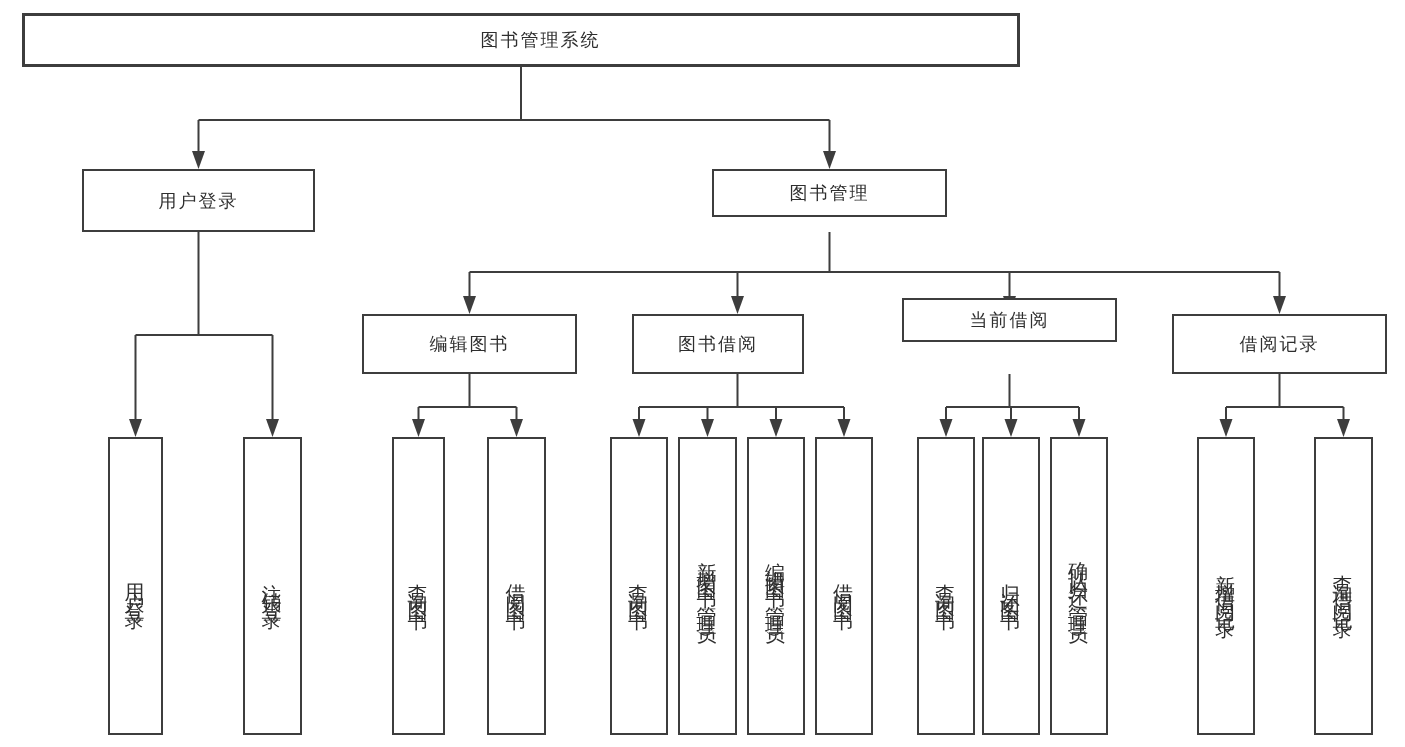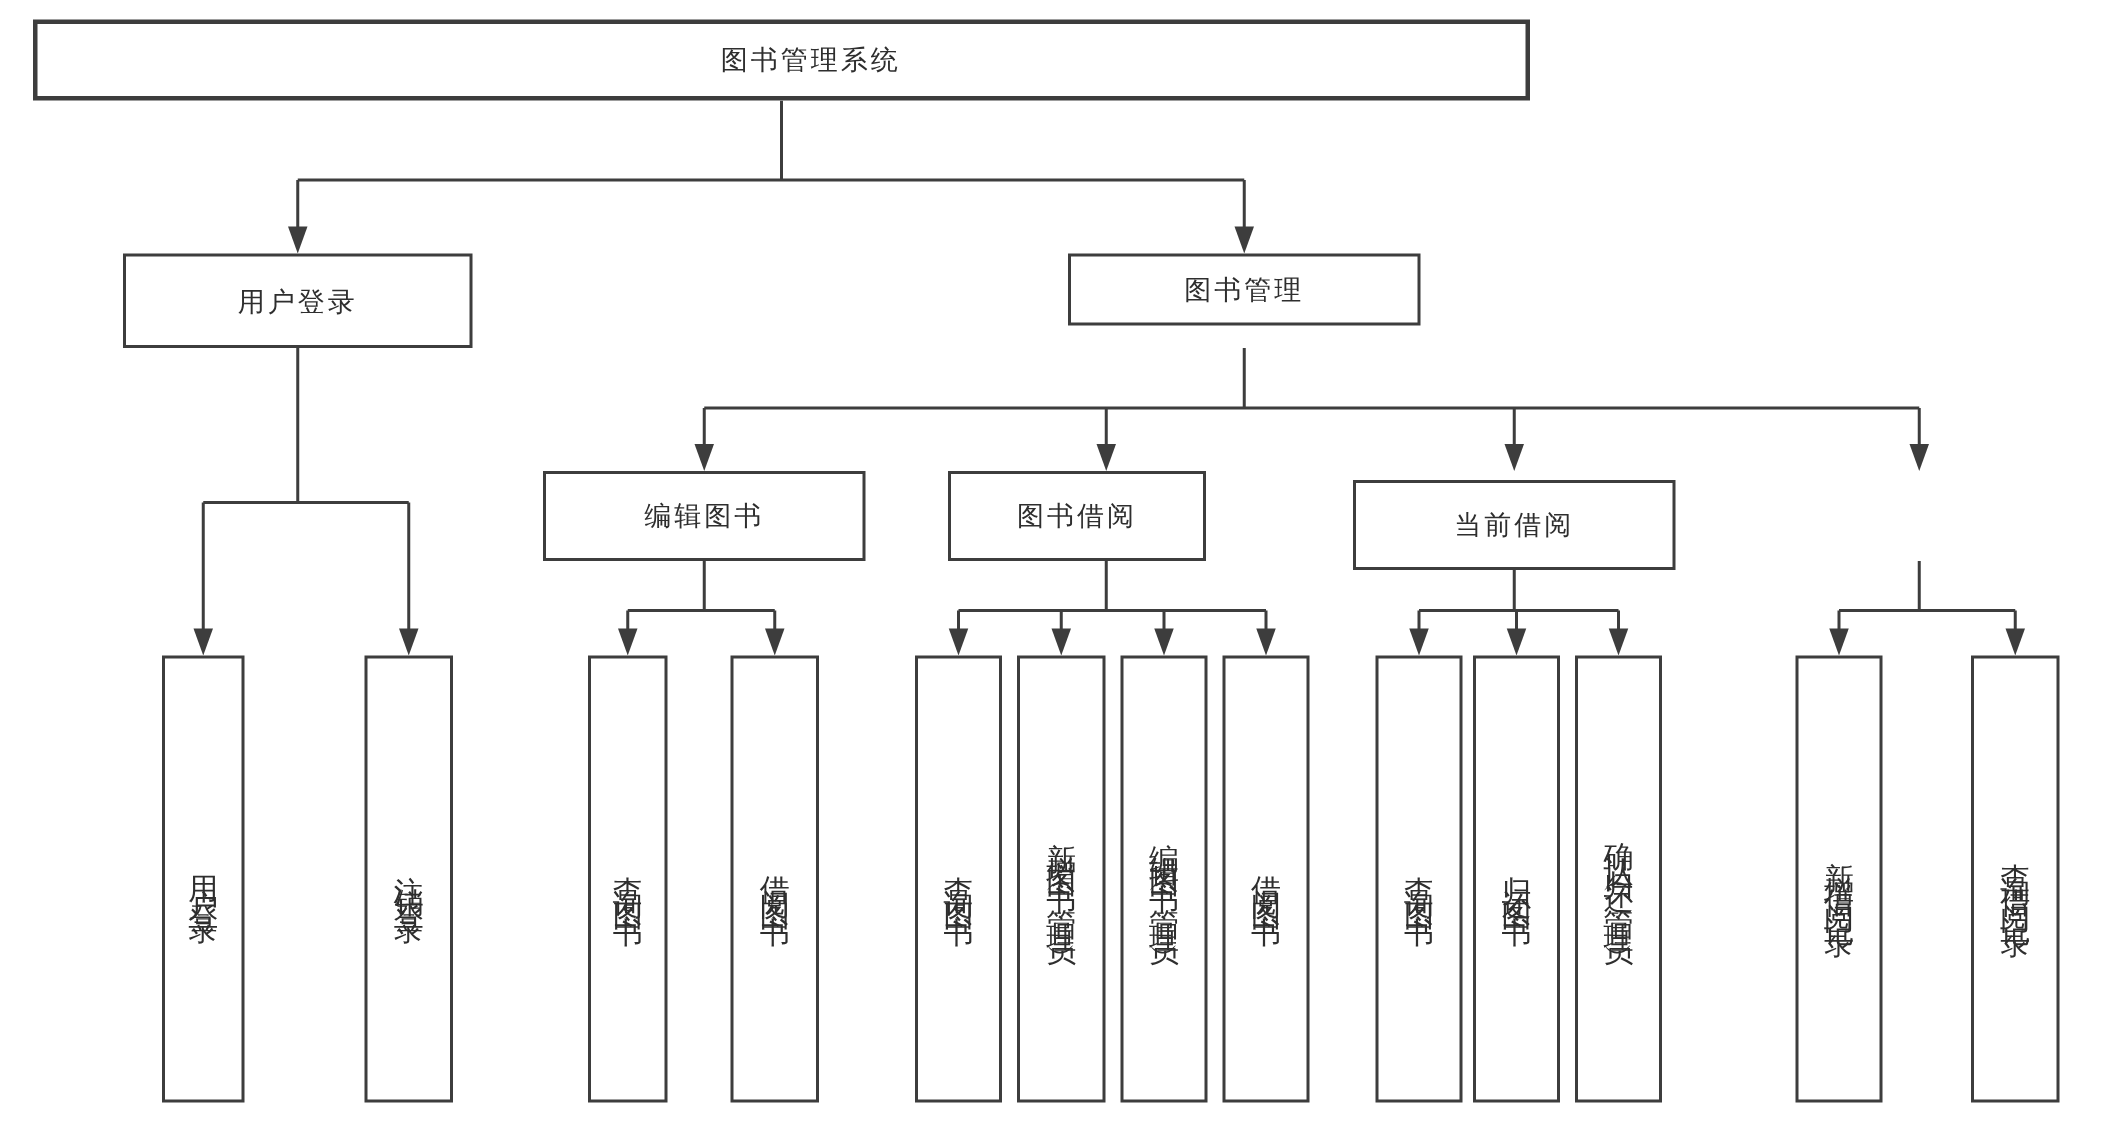--- a/index.html
+++ b/index.html
@@ -86,21 +86,22 @@
       </g>
   </svg>
 
   <div class="box root" style="left:22px;top:13px;width:998px;height:54px;padding-left:39px;">图书管理系统</div>
 
   <div class="box" style="left:82px;top:169px;width:233px;height:63px;">用户登录</div>
   <div class="box" style="left:712px;top:169px;width:235px;height:48px;">图书管理</div>
 
   <div class="box" style="left:362px;top:314px;width:215px;height:60px;">编辑图书</div>
   <div class="box" style="left:632px;top:314px;width:172px;height:60px;">图书借阅</div>
-  <div class="box" style="left:902px;top:320px;width:215px;height:60px;">当前借阅</div>
+  <div class="box" style="left:902px;top:298px;width:215px;height:44px;">当前借阅</div>
+  <div class="box" style="left:1172px;top:314px;width:215px;height:60px;">借阅记录</div>
 
   <div class="box leaf" style="left:108px;top:437px;width:55px;height:298px;">用户登录</div>
   <div class="box leaf" style="left:243px;top:437px;width:59px;height:298px;">注销登录</div>
 
   <div class="box leaf" style="left:392px;top:437px;width:53px;height:298px;">查询图书</div>
   <div class="box leaf" style="left:487px;top:437px;width:59px;height:298px;">借阅图书</div>
 
   <div class="box leaf" style="left:610px;top:437px;width:58px;height:298px;">查询图书</div>
   <div class="box leaf" style="left:678px;top:437px;width:59px;height:298px;">新增图书（管理员）</div>
   <div class="box leaf" style="left:747px;top:437px;width:58px;height:298px;">编辑图书（管理员）</div>

